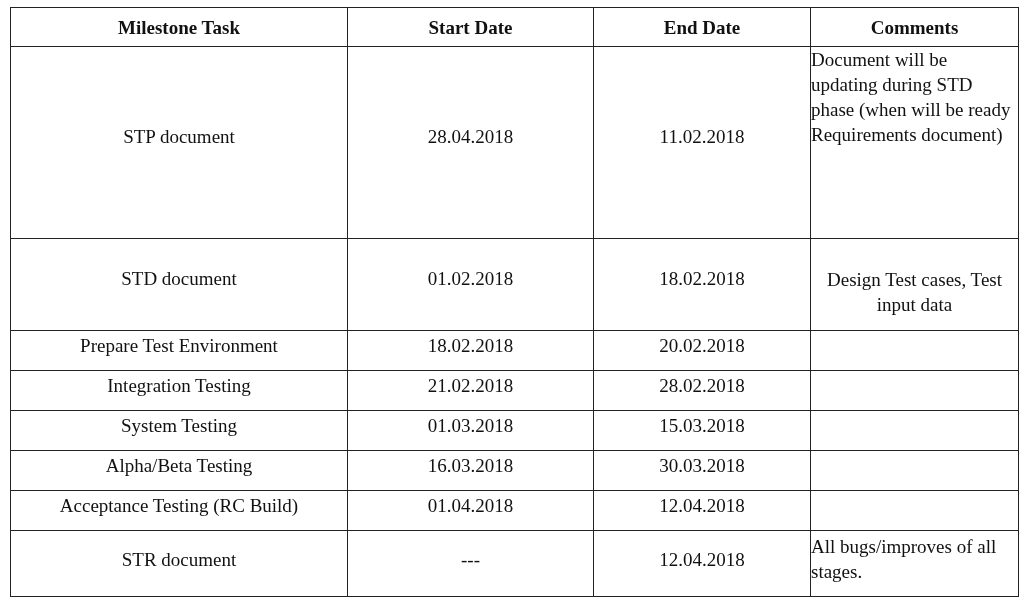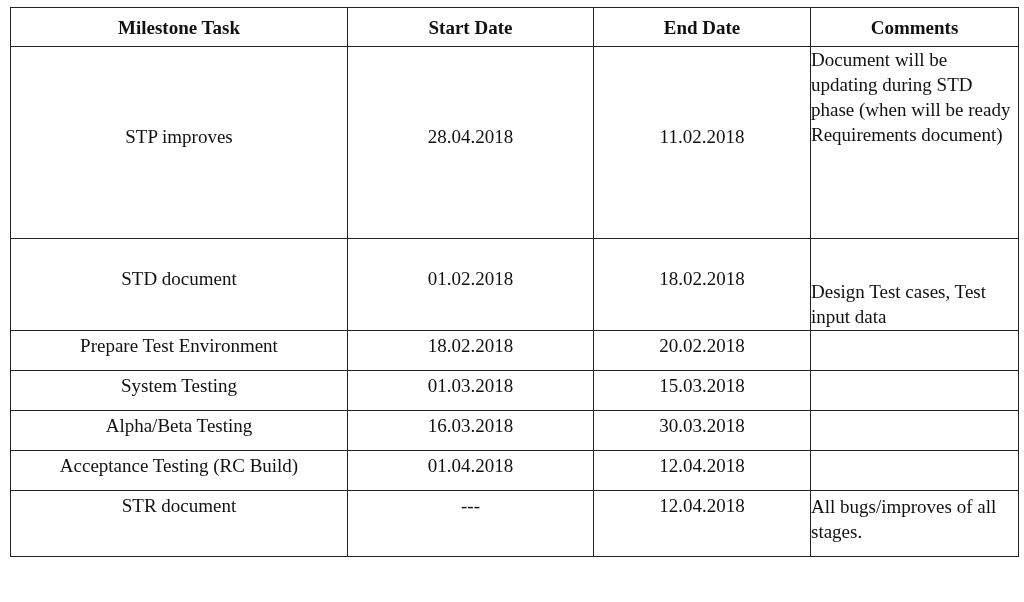--- a/index.html
+++ b/index.html
@@ -10,26 +10,26 @@
     table.ms td, table.ms th { border: 1.5px solid #222; padding: 0; font-size: 19px;
                line-height: 25px; }
     table.ms th { font-weight: bold; height: 38px; vertical-align: middle; }
     .c1 { width: 337px; } .c2 { width: 246px; } .c3 { width: 217px; } .c4 { width: 208px; }
     td.ctr { text-align: center; }
     td.cm { text-align: left; padding-left: 11px; padding-right: 6px; }
     tr.r-tall td.ctr { vertical-align: top; padding-top: 77px; }
     tr.r-tall { height: 192px; }
     tr.r-mid { height: 92px; }
     tr.r-mid td.ctr { vertical-align: top; padding-top: 27px; }
-    tr.r-mid td.cm { vertical-align: top; padding-top: 40px; }
+    tr.r-mid td.cm { vertical-align: top; padding-top: 28px; text-align: center; }
     tr.r-tall td.cm { vertical-align: top; }
     tr.r-sm { height: 40px; }
     tr.r-sm td { vertical-align: top; padding-top: 2px; margin-top: 16px; }
     tr.r-last { height: 66px; }
-    tr.r-last td { vertical-align: top; padding-top: 2px; }
+    tr.r-last td { vertical-align: top; padding-top: 16px; }
     tr.r-last td.cm { padding-top: 3px; margin-top: 48px; }
   </style>
 </head>
 <body>
 
 <table class="ms">
   <colgroup>
       <col class="c1">
       <col class="c2">
       <col class="c3">
@@ -38,35 +38,41 @@
   <thead>
     <tr>
       <th>Milestone Task</th>
       <th>Start Date</th>
       <th>End Date</th>
       <th>Comments</th>
     </tr>
   </thead>
   <tbody>
     <tr class="r-tall">
-      <td class="ctr">STP improves</td>
+      <td class="ctr">STP document</td>
       <td class="ctr">28.04.2018</td>
       <td class="ctr">11.02.2018</td>
       <td class="cm">Document will be updating during STD phase (when will be ready Requirements document)</td>
     </tr>
     <tr class="r-mid">
       <td class="ctr">STD document</td>
       <td class="ctr">01.02.2018</td>
       <td class="ctr">18.02.2018</td>
       <td class="cm">Design Test cases, Test input data</td>
     </tr>
     <tr class="r-sm">
       <td class="ctr">Prepare Test Environment</td>
       <td class="ctr">18.02.2018</td>
       <td class="ctr">20.02.2018</td>
+      <td class="cm"></td>
+    </tr>
+    <tr class="r-sm">
+      <td class="ctr">Integration Testing</td>
+      <td class="ctr">21.02.2018</td>
+      <td class="ctr">28.02.2018</td>
       <td class="cm"></td>
     </tr>
     <tr class="r-sm">
       <td class="ctr">System Testing</td>
       <td class="ctr">01.03.2018</td>
       <td class="ctr">15.03.2018</td>
       <td class="cm"></td>
     </tr>
     <tr class="r-sm">
       <td class="ctr">Alpha/Beta Testing</td>

